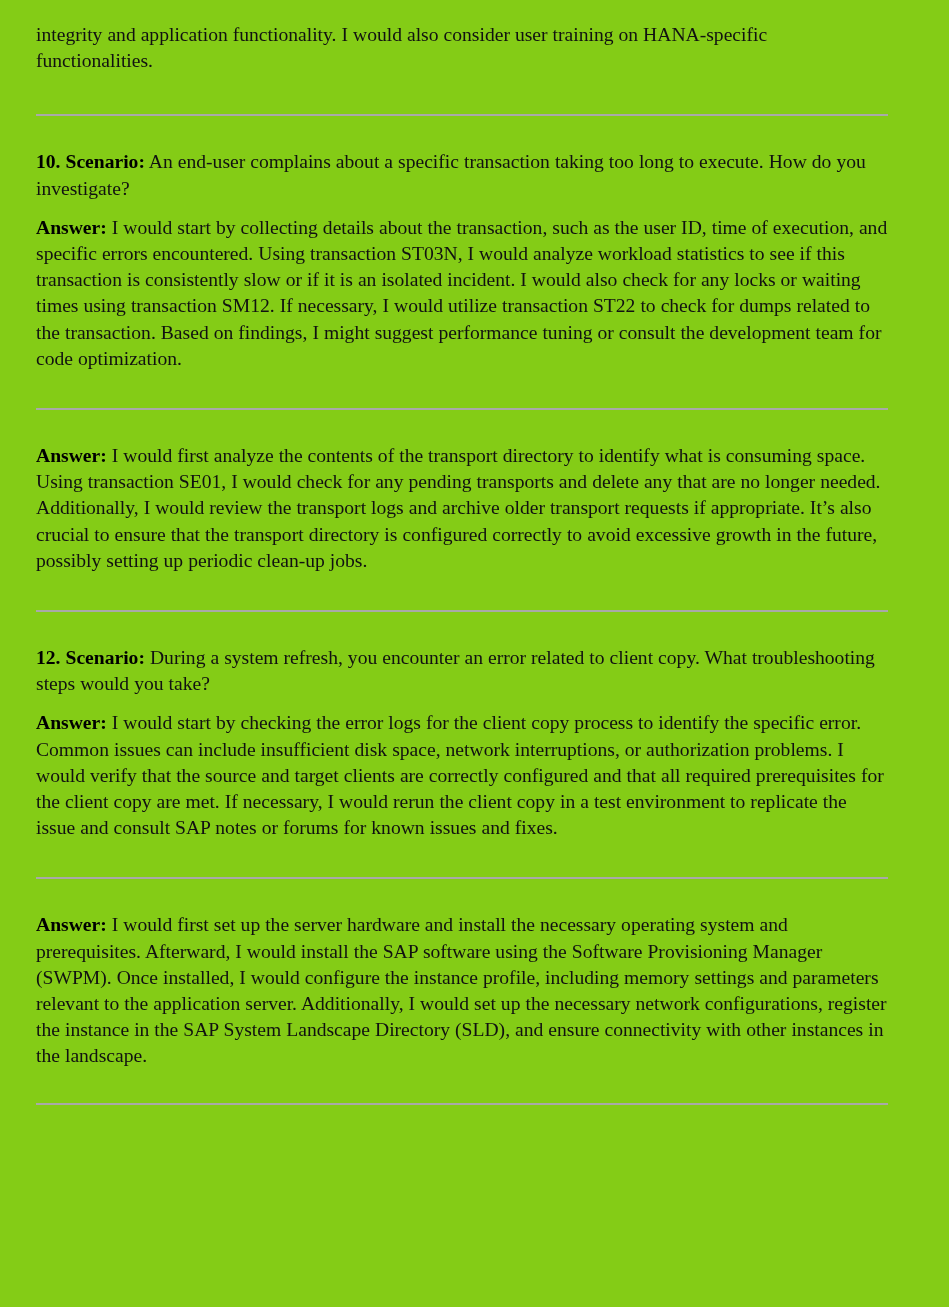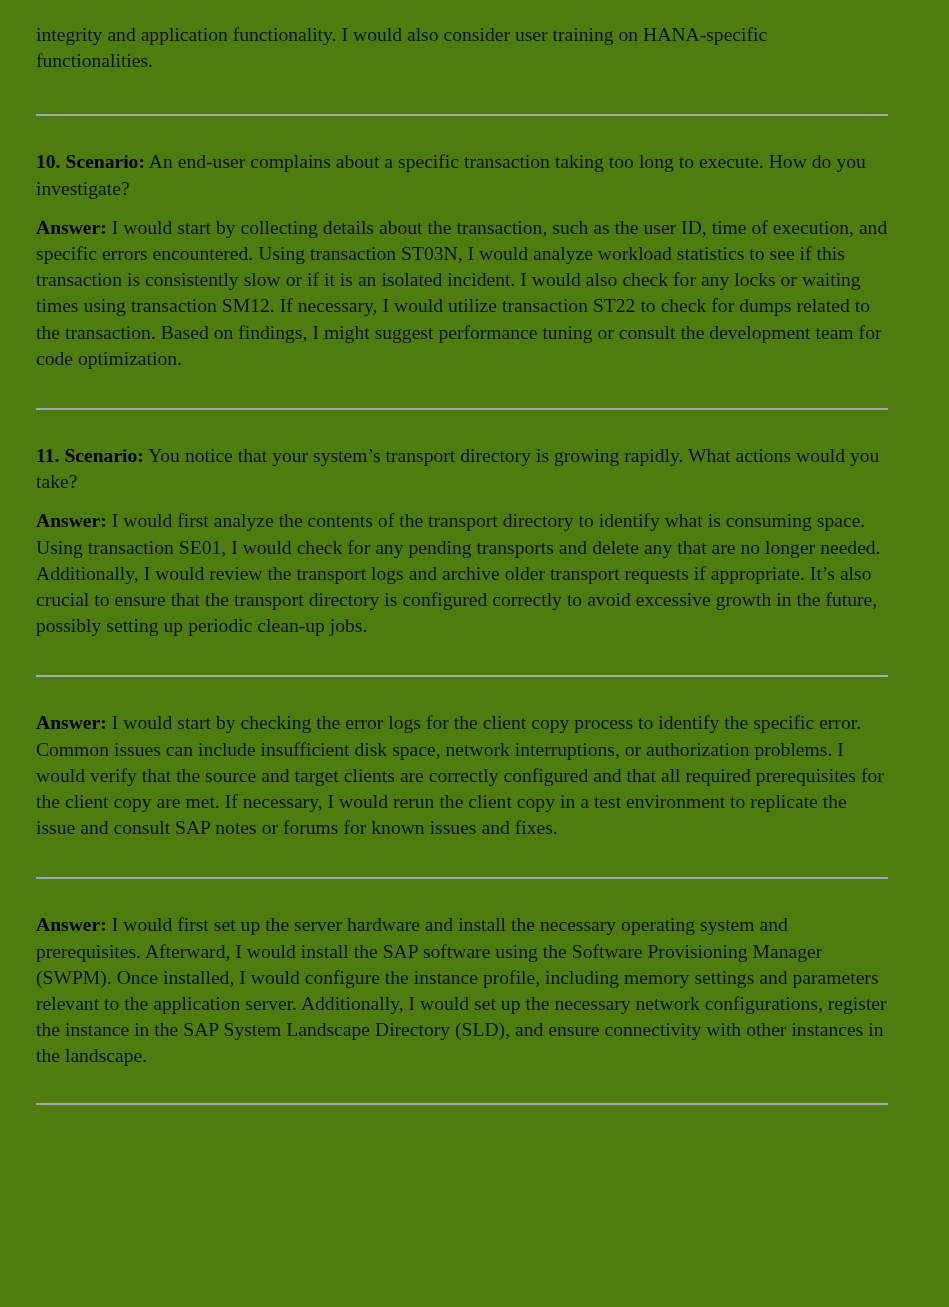--- a/index.html
+++ b/index.html
@@ -14,21 +14,21 @@
     color: #000000;
     -webkit-font-smoothing: antialiased;
   }
   .page {
     position: relative;
     width: 949px;
     height: 1307px;
     box-sizing: border-box;
     padding: 8px;
     overflow: hidden;
-    background: #4d7c0f;
+    background: #84cc16;
   }
   .content {
     position: absolute;
     left: 36px;
     top: 0;
     width: 852px;
   }
   .para {
     font-size: 19.6px;
     line-height: 26.2px;
@@ -92,32 +92,32 @@
         <span class="label">Answer:</span><span> I would start by collecting details about the transaction, such as the user ID, time of execution, and specific errors encountered. Using transaction ST03N, I would analyze workload statistics to see if this transaction is consistently slow or if it is an isolated incident. I would also check for any locks or waiting times using transaction SM12. If necessary, I would utilize transaction ST22 to check for dumps related to the transaction. Based on findings, I might suggest performance tuning or consult the development team for code optimization.</span>
       </p>
     </div>
 
     <div class="spacer gap-before-divider-2"></div>
     <hr class="divider">
     <div class="spacer gap-after-divider-2"></div>
 
     <div class="qa-block">
       <p class="para">
-        <span class="label">11. Scenario:</span><span> You notice that your system’s transport directory is growing rapidly. What actions would you take?</span>
-      </p>
-      <p class="para">
         <span class="label">Answer:</span><span> I would first analyze the contents of the transport directory to identify what is consuming space. Using transaction SE01, I would check for any pending transports and delete any that are no longer needed. Additionally, I would review the transport logs and archive older transport requests if appropriate. It’s also crucial to ensure that the transport directory is configured correctly to avoid excessive growth in the future, possibly setting up periodic clean-up jobs.</span>
       </p>
     </div>
 
     <div class="spacer gap-before-divider-3"></div>
     <hr class="divider">
     <div class="spacer gap-after-divider-3"></div>
 
     <div class="qa-block">
+      <p class="para">
+        <span class="label">12. Scenario:</span><span> During a system refresh, you encounter an error related to client copy. What troubleshooting steps would you take?</span>
+      </p>
       <p class="para">
         <span class="label">Answer:</span><span> I would start by checking the error logs for the client copy process to identify the specific error. Common issues can include insufficient disk space, network interruptions, or authorization problems. I would verify that the source and target clients are correctly configured and that all required prerequisites for the client copy are met. If necessary, I would rerun the client copy in a test environment to replicate the issue and consult SAP notes or forums for known issues and fixes.</span>
       </p>
     </div>
 
     <div class="spacer gap-before-divider-4"></div>
     <hr class="divider">
     <div class="spacer gap-after-divider-4"></div>
 
     <div class="qa-block">

